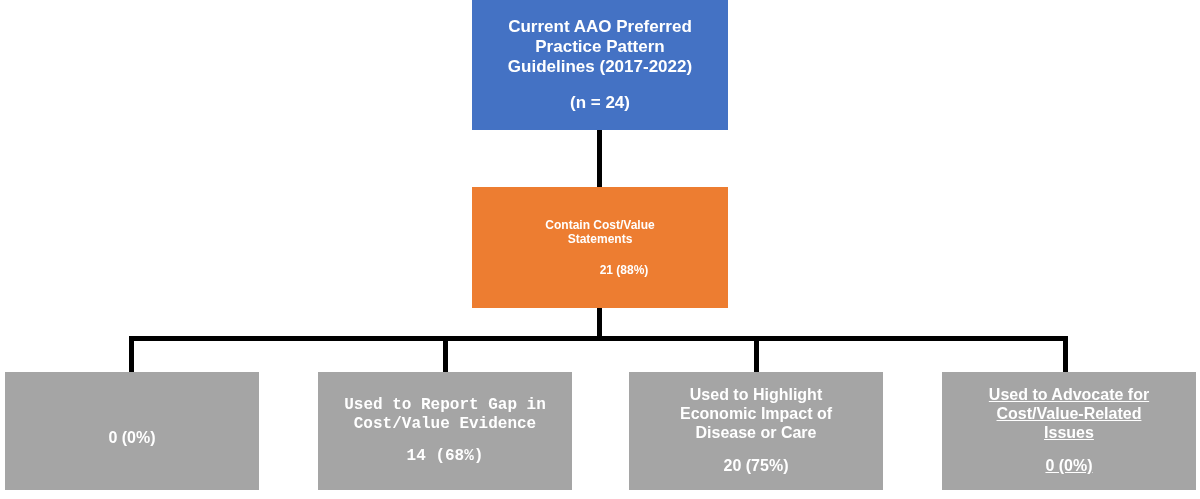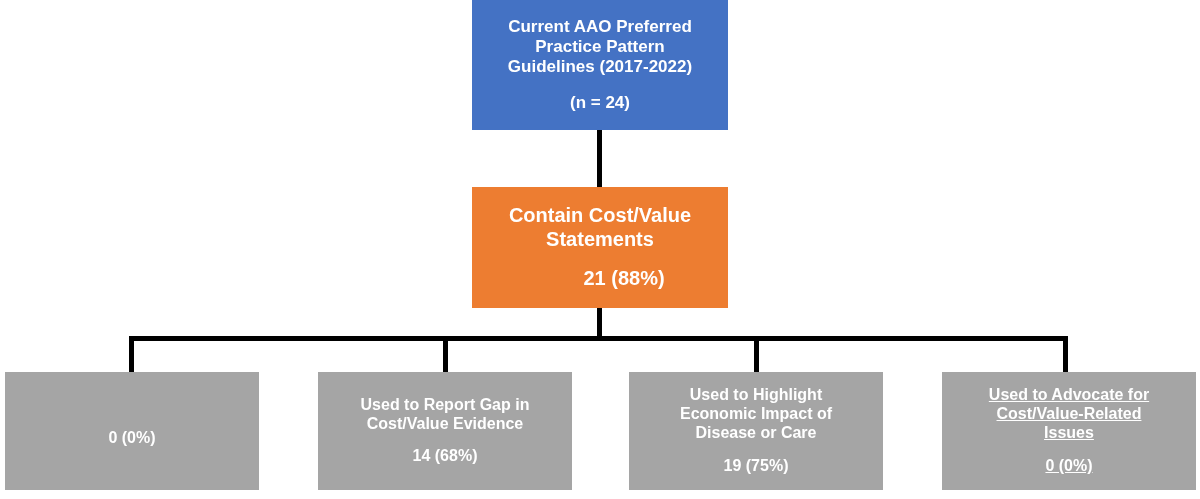--- a/index.html
+++ b/index.html
@@ -51,37 +51,37 @@
   #node-root .title { margin-bottom: 0px; }
   #node-root .count { margin-top: 16px; }
 
   
   #node-contain {
     left: 472px;
     top: 187px;
     width: 256px;
     height: 121px;
     background: #ED7D31;
-    font-size: 20px;
+    font-size: 12px;
     padding: 4px 6px;
   }
   #node-contain .count { margin-top: 16px; margin-left: 48px; }
 
   
   .leaf {
     top: 372px;
     height: 118px;
     width: 254px;
     background: #A5A5A5;
     font-size: 16px;
     padding: 4px 5px;
   }
   .leaf .count { margin-top: 14px; }
   #leaf-0 { left: 5px; }
-  #leaf-1 { left: 318px; }
+  #leaf-1 { left: 318px; font-family: Liberation Mono, monospace; }
   #leaf-2 { left: 629px; }
   #leaf-3 { left: 942px; text-decoration: underline; }
 
   
   .connector {
     position: absolute;
     background: #000000;
   }
   .v-line { width: 5px; }
   .h-line { height: 5px; }
@@ -147,21 +147,21 @@
   <div class="node leaf" id="leaf-1">
     <span class="title">Used to Report Gap in
 Cost/Value Evidence</span>
     <span class="count">14 (68%)</span>
   </div>
 
   <div class="node leaf" id="leaf-2">
     <span class="title">Used to Highlight
 Economic Impact of
 Disease or Care</span>
-    <span class="count">19 (75%)</span>
+    <span class="count">20 (75%)</span>
   </div>
 
   <div class="node leaf" id="leaf-3">
     <span class="title">Used to Advocate for
 Cost/Value-Related
 Issues</span>
     <span class="count">0 (0%)</span>
   </div>
 
 </div>

